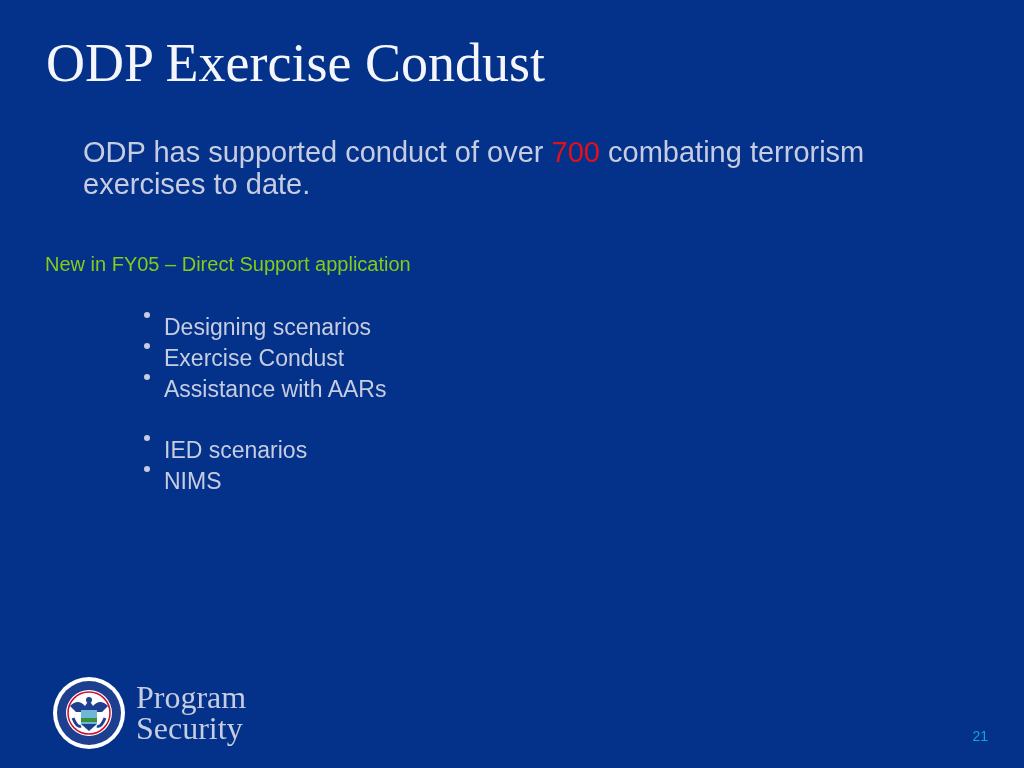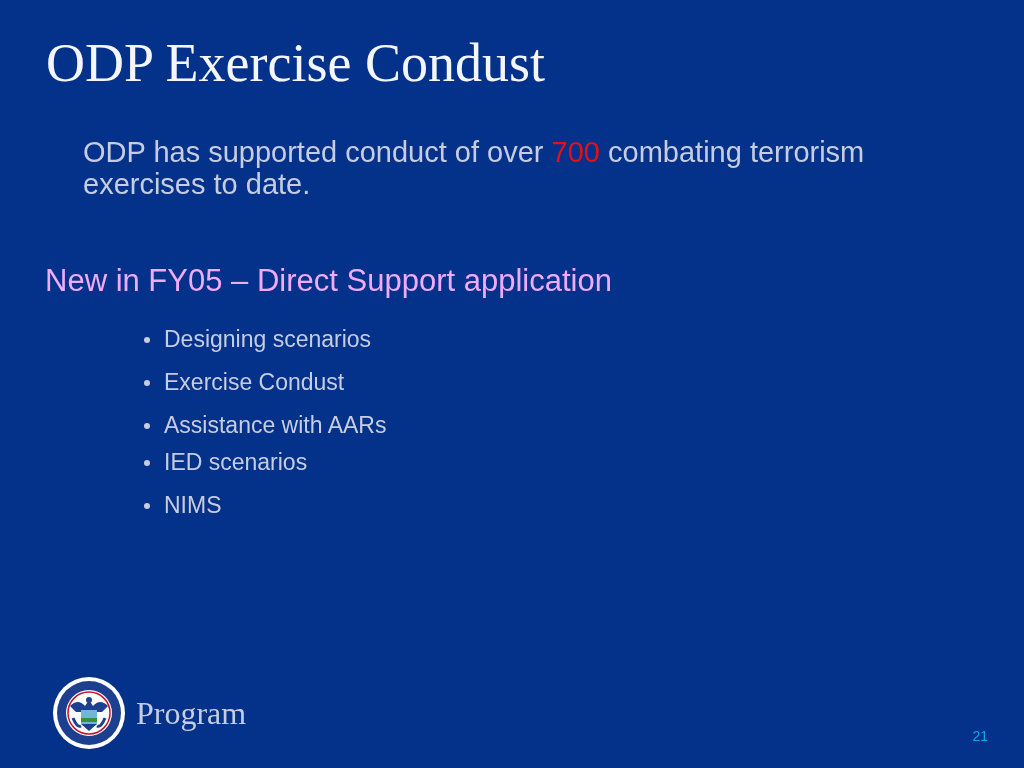--- a/index.html
+++ b/index.html
@@ -17,28 +17,28 @@
     white-space:nowrap;
   }
   .intro {
     position:absolute; left:83px; top:136px;
     font-size:29px; color:#c7cde0; line-height:32px;
     width:820px;
   }
   .intro .hl { color:#e3101a; }
   .subhead {
     position:absolute; left:45px; top:246px;
-    font-size:31px; color:#f0abfc; line-height:36px; white-space:nowrap;margin-top:17px;
+    font-size:20px; color:#84cc16; line-height:36px; white-space:nowrap;
   }
   .bullets {
     position:absolute; left:142px; margin:0; padding:0; list-style:none;
   }
   .bullets li {
     font-size:23px; color:#c7cde0; line-height:31px; white-space:nowrap;
-    display:flex; align-items:center;margin-top:12px;
+    display:flex; 
   }
   .bullets li .dot {
     display:inline-block; width:6px; height:6px; border-radius:50%;
     background:#c7cde0; margin:0 14px 0 2px;
   }
   .b1 { top:312px; }
   .b2 { top:435px; }
   .logo {
     position:absolute; left:52px; top:676px;
     display:flex; align-items:center;
@@ -100,16 +100,17 @@
     <path d="M18 30 Q26 22 33 30 L37 24 L41 30 Q48 22 56 30 L50 36 L24 36 Z" fill="#1c3f8f"></path>
     <circle cx="37" cy="24" r="3" fill="#1c3f8f"></circle>
     <rect x="29" y="34" width="16" height="14" fill="#6fb6d8"></rect>
     <rect x="29" y="42" width="16" height="4" fill="#3a8f3a"></rect>
     <path d="M29 48 L37 55 L45 48 Z" fill="#1c3f8f"></path>
     <path d="M21 42 Q25 52 29 50" stroke="#1c3f8f" stroke-width="3" fill="none"></path>
     <path d="M53 42 Q49 52 45 50" stroke="#1c3f8f" stroke-width="3" fill="none"></path>
   </svg>
   <div class="wordmark">
     <div>Program</div>
+    <div>Security</div>
   </div>
 </div>
 
 <div class="pagenum">21</div>
 
 </body></html>

